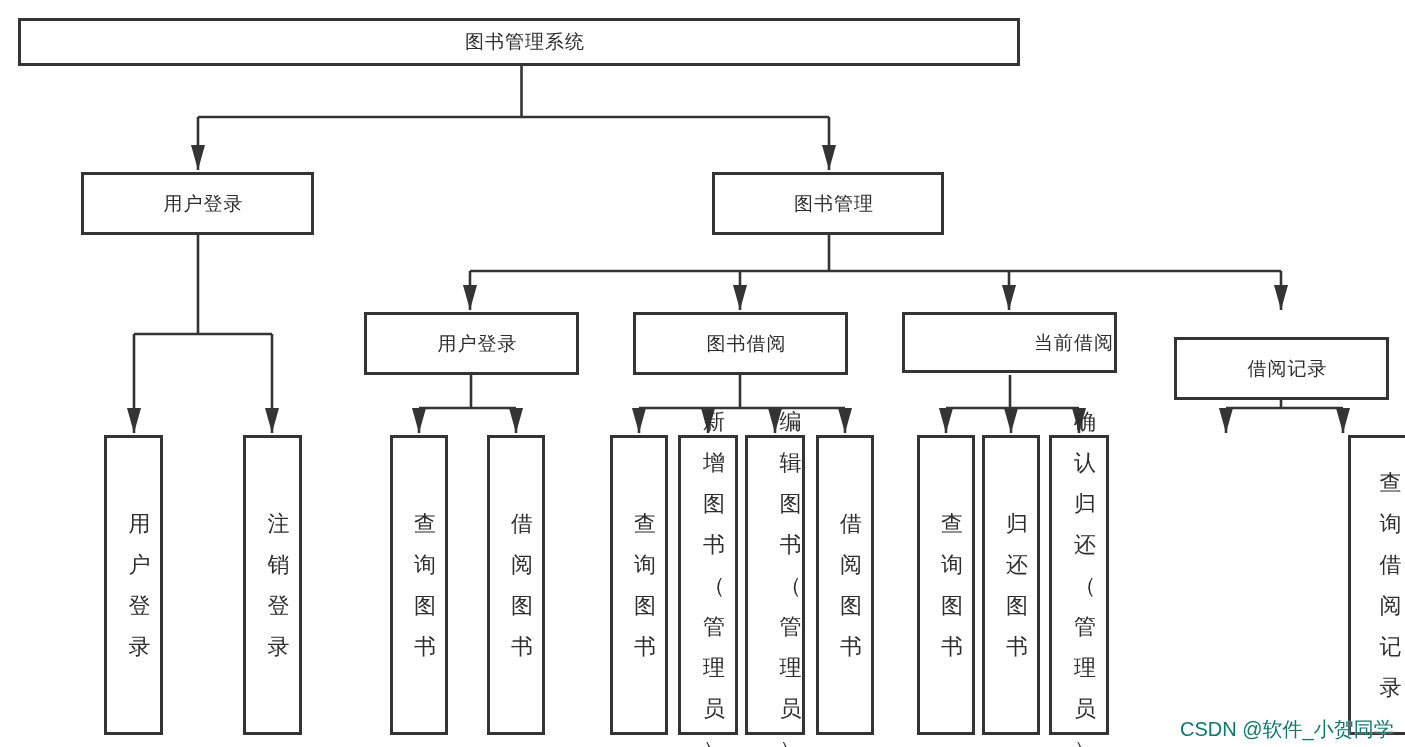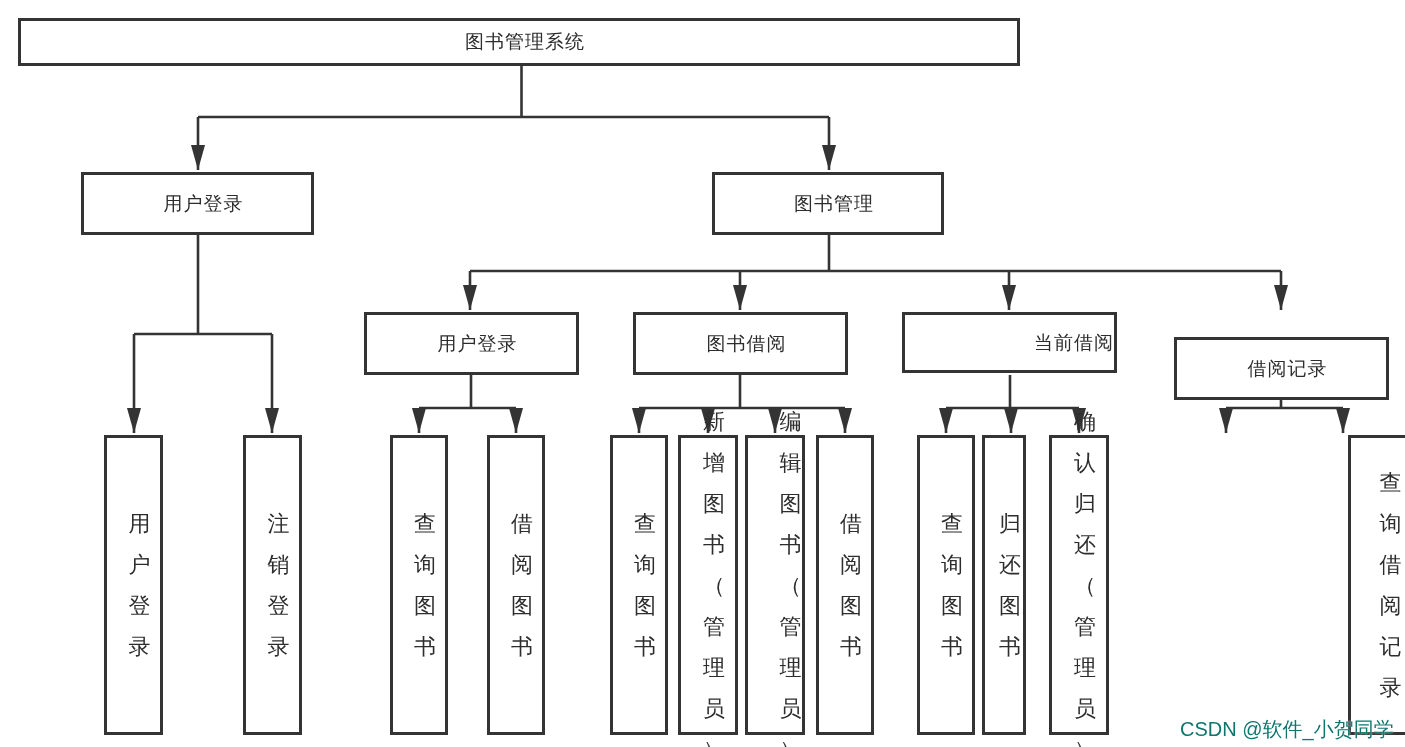--- a/index.html
+++ b/index.html
@@ -30,21 +30,21 @@
   .leaf{top:435px;height:300px;}
   #n-userlogin   {left:104px; width:59px;}
   #n-logout      {left:243px; width:59px;}
   #n-nb-query    {left:390px; width:58px;}
   #n-nb-borrow   {left:487px; width:58px;}
   #n-bb-query    {left:610px; width:58px;}
   #n-bb-add      {left:678px; width:60px;}
   #n-bb-edit     {left:745px; width:60px;justify-content:flex-end;}
   #n-bb-borrow   {left:816px; width:58px;}
   #n-cb-query    {left:917px; width:58px;}
-  #n-cb-return   {left:982px; width:44px;}
+  #n-cb-return   {left:982px; width:58px;}
   #n-cb-confirm  {left:1049px;width:60px;justify-content:center;}
   #n-br-add      {left:1197px;width:58px;}
   #n-br-query    {left:1348px;width:73px;justify-content:center;}
   .watermark{
     position:absolute;left:1180px;top:716px;width:225px;
     font-size:20px;color:#0f766e;white-space:nowrap;
     text-shadow:0 0 2px #ffffff;
   }
 </style>
 </head>

